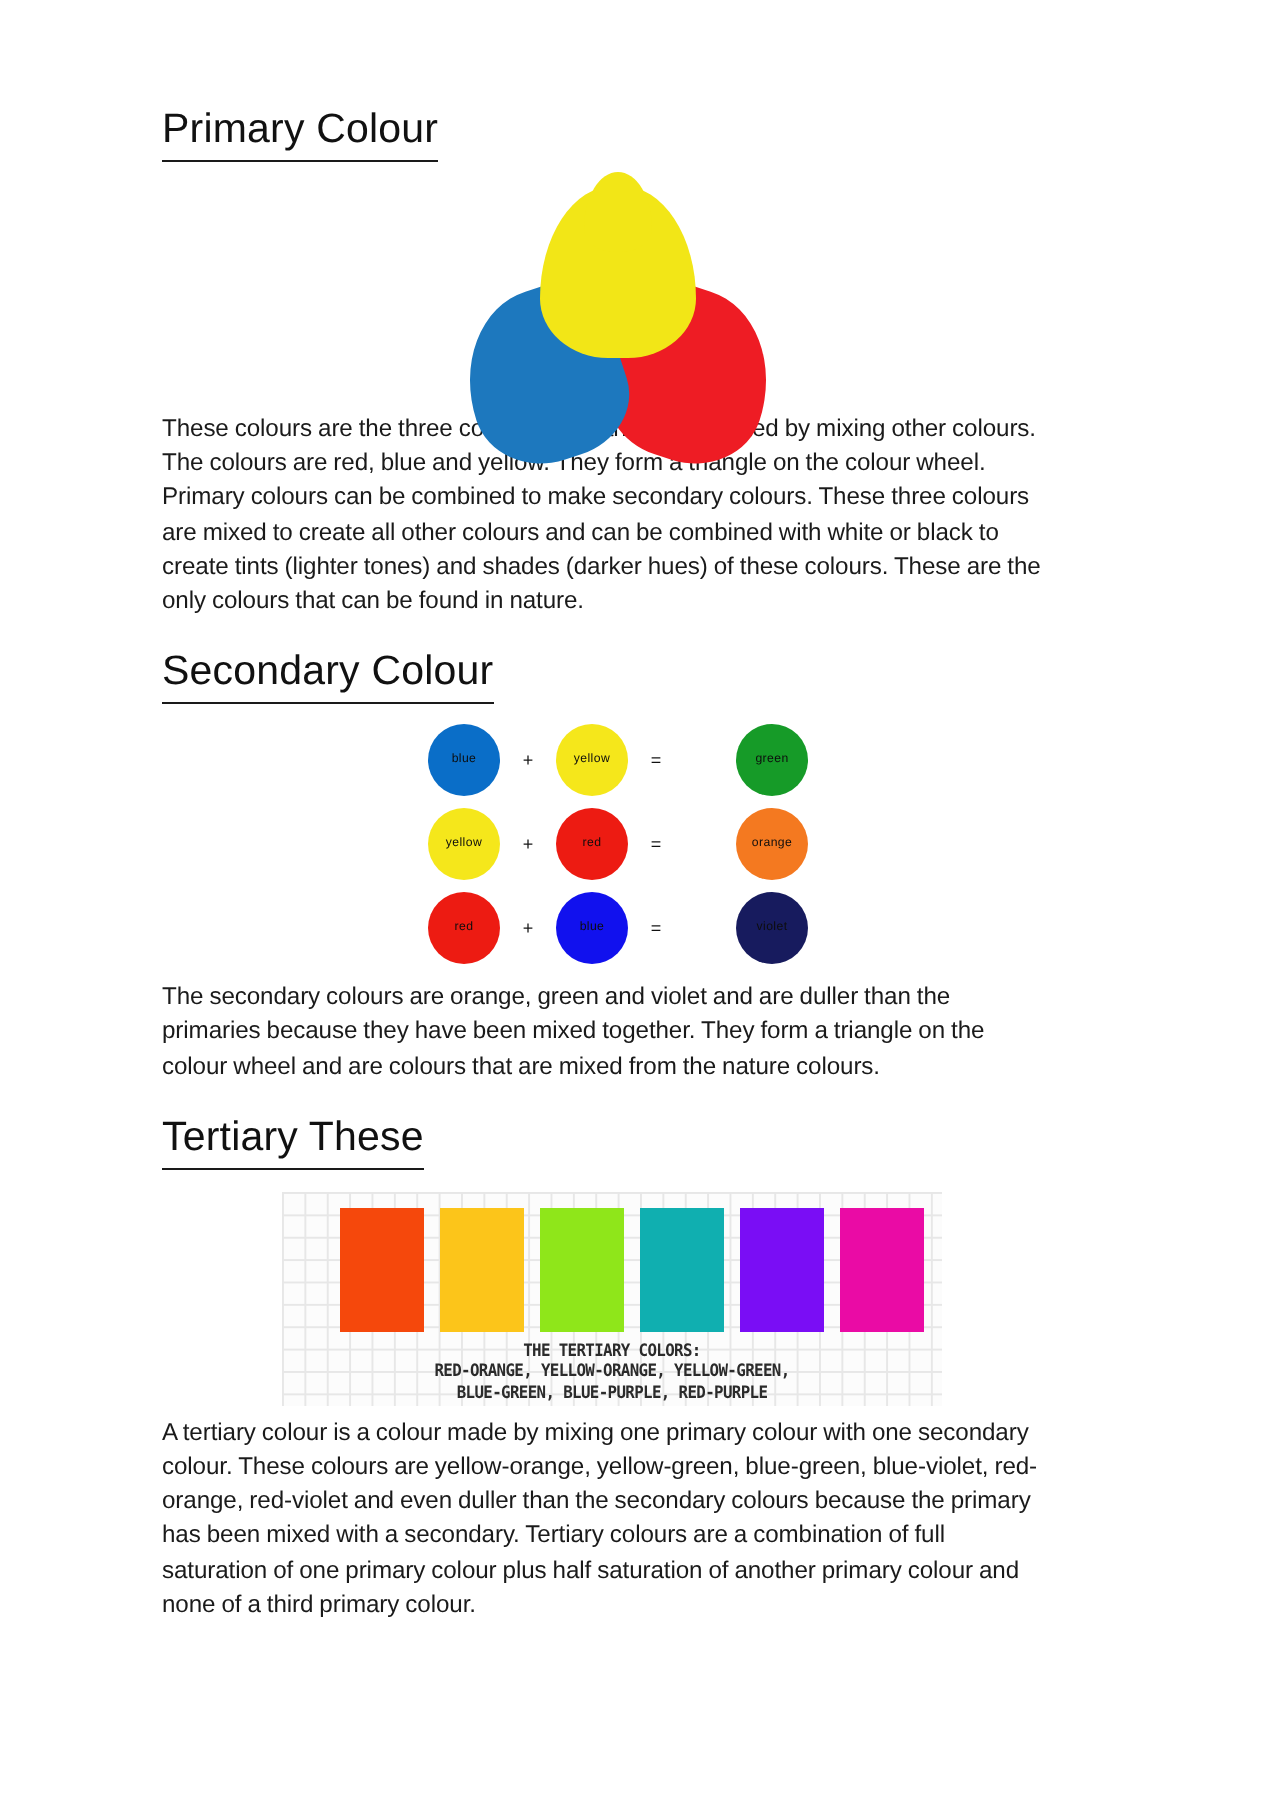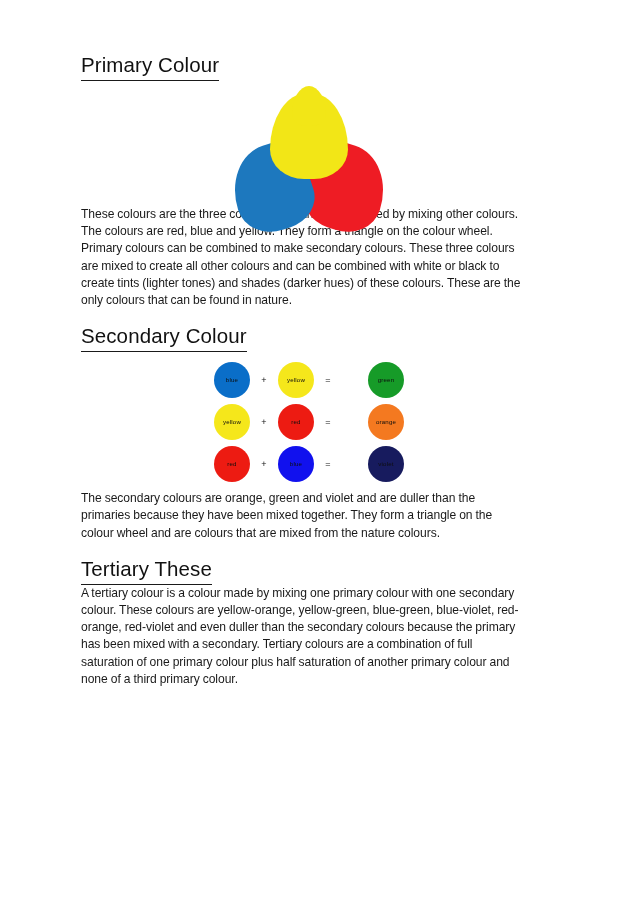--- a/index.html
+++ b/index.html
@@ -280,18 +280,35 @@
       </div>
 
       <p class="body-text">The secondary colours are orange, green and violet and are duller than the primaries because they have been mixed together. They form a triangle on the colour wheel and are colours that are mixed from the nature colours.</p>
     </div>
 
     <div class="spacer-14"></div>
 
     <div>
       <h1 class="section-heading">Tertiary These</h1>
 
+      <div class="tertiary-figure">
+        <div class="swatch-board">
+          <div class="swatch-row">
+            <div class="swatch" style="background-color: rgb(245, 72, 12);"></div>
+            <div class="swatch" style="background-color: rgb(252, 197, 26);"></div>
+            <div class="swatch" style="background-color: rgb(143, 230, 26);"></div>
+            <div class="swatch" style="background-color: rgb(16, 175, 176);"></div>
+            <div class="swatch" style="background-color: rgb(122, 13, 245);"></div>
+            <div class="swatch" style="background-color: rgb(234, 11, 165);"></div>
+          </div>
+          <div class="swatch-caption">
+            <div>THE TERTIARY COLORS:</div>
+            <div>RED-ORANGE, YELLOW-ORANGE, YELLOW-GREEN,</div>
+            <div>BLUE-GREEN, BLUE-PURPLE, RED-PURPLE</div>
+          </div>
+        </div>
+      </div>
 
       <p class="body-text">A tertiary colour is a colour made by mixing one primary colour with one secondary colour. These colours are yellow-orange, yellow-green, blue-green, blue-violet, red-orange, red-violet and even duller than the secondary colours because the primary has been mixed with a secondary. Tertiary colours are a combination of full saturation of one primary colour plus half saturation of another primary colour and none of a third primary colour.</p>
     </div>
 
   </div>
 </div>
 
 </body></html>

